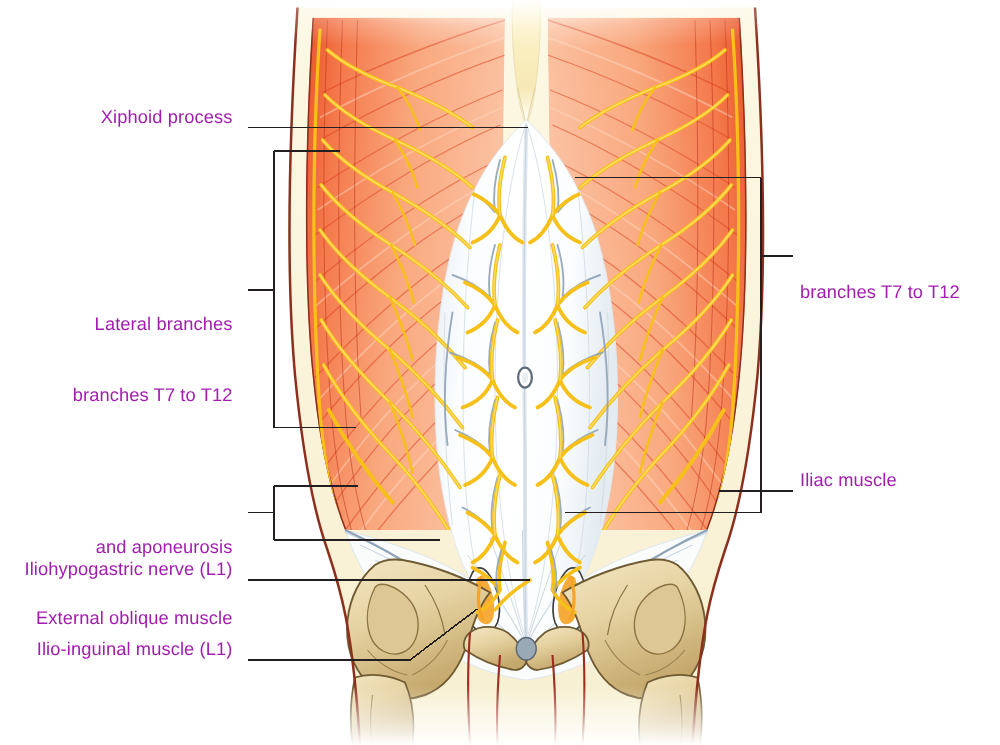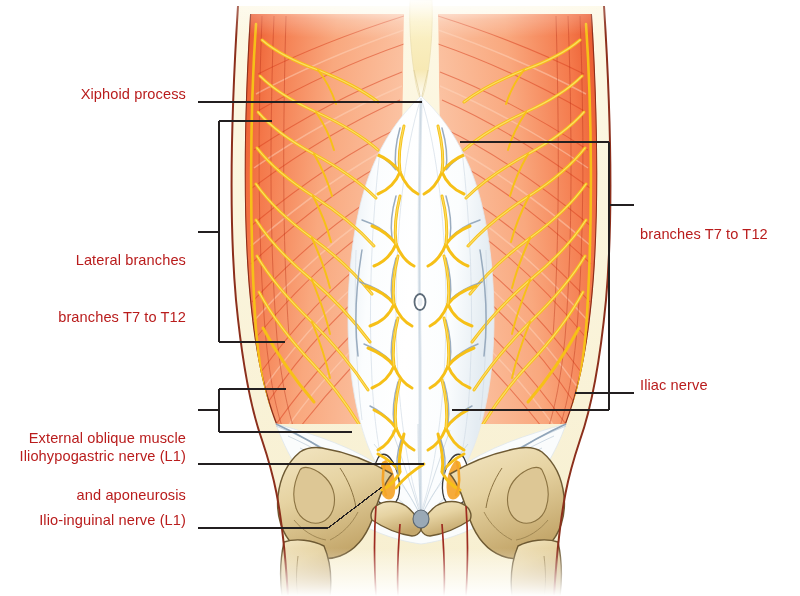--- a/index.html
+++ b/index.html
@@ -1,20 +1,20 @@
 <!DOCTYPE html>
 <html><head>
 <meta charset="utf-8">
 <style>
   html,body{margin:0;padding:0;background:#ffffff;}
   body{width:800px;height:596px;overflow:hidden;
        font-family:"Liberation Sans","DejaVu Sans",sans-serif;}
   #stage{position:relative;width:800px;height:596px;background:#fff;}
   #stage svg{position:absolute;left:0;top:0;}
-  .lbl{position:absolute;font-size:14.6px;color:#b91c1c;line-height:19px;
+  .lbl{position:absolute;font-size:14.6px;color:#a21caf;line-height:19px;
        white-space:pre;letter-spacing:0.1px;}
   .lbl.r{text-align:right;}
   .lbl.l{text-align:left;}
 </style>
 </head>
 <body>
 
 <div id="stage">
 
 <svg width="800" height="596" viewBox="0 0 800 596">
@@ -511,27 +511,27 @@
 </svg>
 
 <div class="lbl r" style="right:614px;top:85px;">Xiphoid process</div>
 
 <div class="lbl r" style="right:614px;top:213px;">
   <div>Lateral branches</div>
   <div>branches T7 to T12</div>
 </div>
 
 <div class="lbl r" style="right:614px;top:391px;">
+  <div>and aponeurosis</div>
   <div>External oblique muscle</div>
-  <div>and aponeurosis</div>
 </div>
 
 <div class="lbl r" style="right:614px;top:447px;margin-left:24px;">Iliohypogastric nerve (L1)</div>
 
-<div class="lbl r" style="right:614px;top:511px;">Ilio-inguinal nerve (L1)</div>
+<div class="lbl r" style="right:614px;top:511px;">Ilio-inguinal muscle (L1)</div>
 
 <div class="lbl l" style="left:640px;top:187px;">
   <div>branches T7 to T12</div>
 </div>
 
-<div class="lbl l" style="left:640px;top:376px;">Iliac nerve</div>
+<div class="lbl l" style="left:640px;top:376px;">Iliac muscle</div>
 
 </div>
 
 </body></html>

